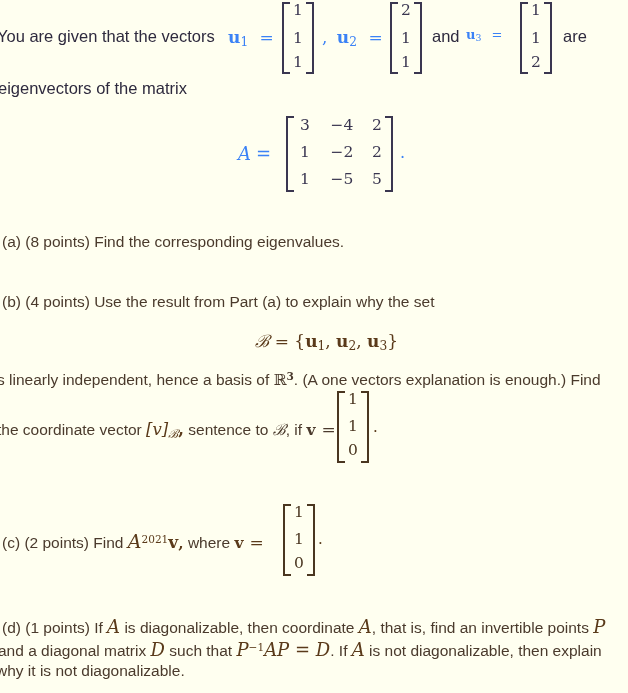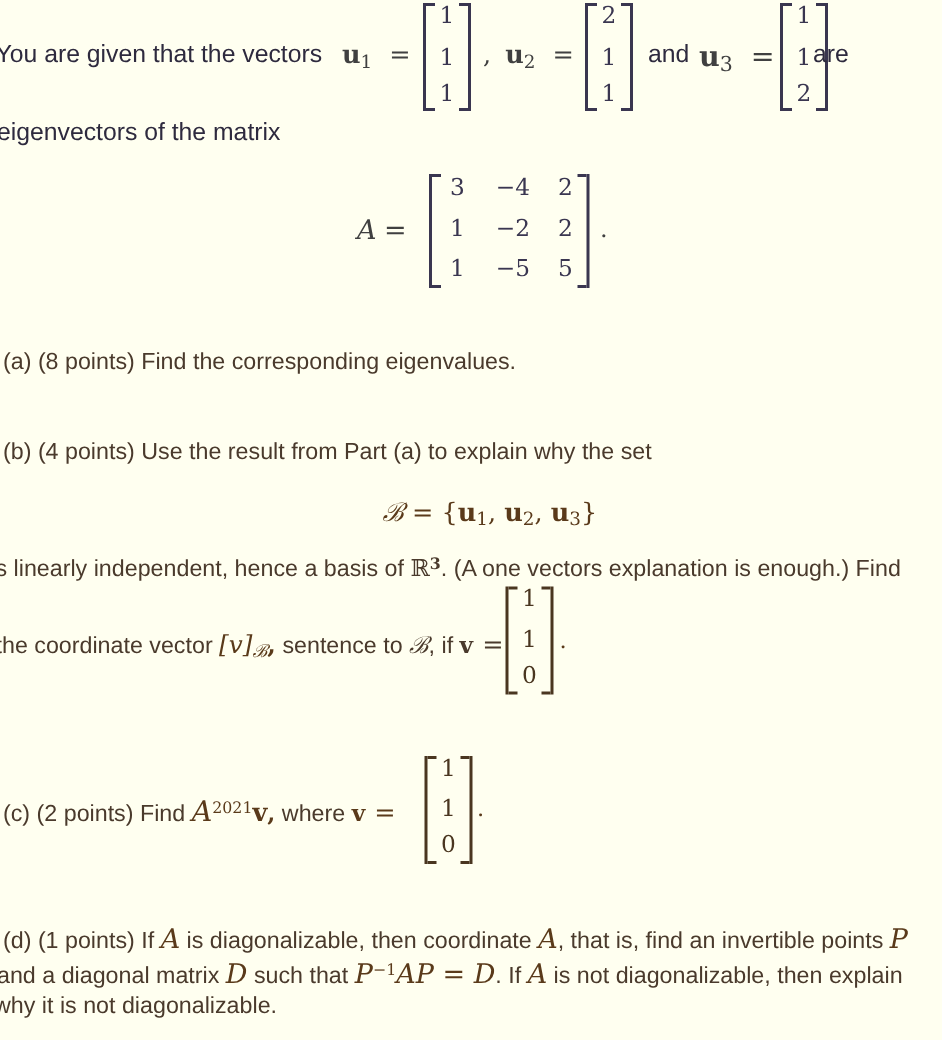--- a/index.html
+++ b/index.html
@@ -11,21 +11,21 @@
       height: 693px;
       background: #fffff0;
       position: relative;
       overflow: hidden;
       font-family: "Liberation Sans", sans-serif;
     }
     .abs { position: absolute; white-space: nowrap; }
     .txt-dark { color: #2e2a3e; font-size: 16.5px; }
     .txt-brown { color: #4a3a2c; font-size: 15.5px; }
     .math { font-family: "DejaVu Serif", "Liberation Serif", serif; }
-    .math-dark { color: #404040; }
+    .math-dark { color: #3b82f6; }
     .math-brown { color: #5a3a1a; }
     .bold { font-weight: bold; }
     .ital { font-style: italic; }
     sub { font-size: 0.72em; vertical-align: -0.25em; }
     sup { font-size: 0.68em; vertical-align: 0.5em; }
 
     
     .bmat {
       position: absolute;
       box-sizing: border-box;
@@ -72,30 +72,30 @@
   <span style="margin-left:6px;">=</span>
 </div>
 <div class="bmat dark" style="left:390px; top:2px; width:32px; height:72px;">
   <span class="cell" style="left:0; right:0; top:-1px;">2</span>
   <span class="cell" style="left:0; right:0; top:27px;">1</span>
   <span class="cell" style="left:0; right:0; top:51px;">1</span>
 </div>
 <div class="abs txt-dark" style="left:432px; top:27px;">
   <span>and</span>
 </div>
-<div class="abs math math-dark" style="left:466px; top:27px; font-size:19px;">
+<div class="abs math math-dark" style="left:466px; top:27px; font-size:13px;">
   <span class="bold">u</span><sub>3</sub>
   <span style="margin-left:6px;">=</span>
 </div>
 <div class="bmat dark" style="left:520px; top:2px; width:32px; height:72px;">
   <span class="cell" style="left:0; right:0; top:-1px;">1</span>
   <span class="cell" style="left:0; right:0; top:27px;">1</span>
   <span class="cell" style="left:0; right:0; top:51px;">2</span>
 </div>
-<div class="abs txt-dark" style="left:542px; top:27px;text-align:right;">
+<div class="abs txt-dark" style="left:563px; top:27px;text-align:right;">
   <span>are</span>
 </div>
 
 <div class="abs txt-dark" style="left:-2px; top:79px;">
   <span>eigenvectors of the matrix</span>
 </div>
 
 <div class="abs math math-dark ital" style="left:238px; top:143px; font-size:18px;">
   <span>A</span>
 </div>

